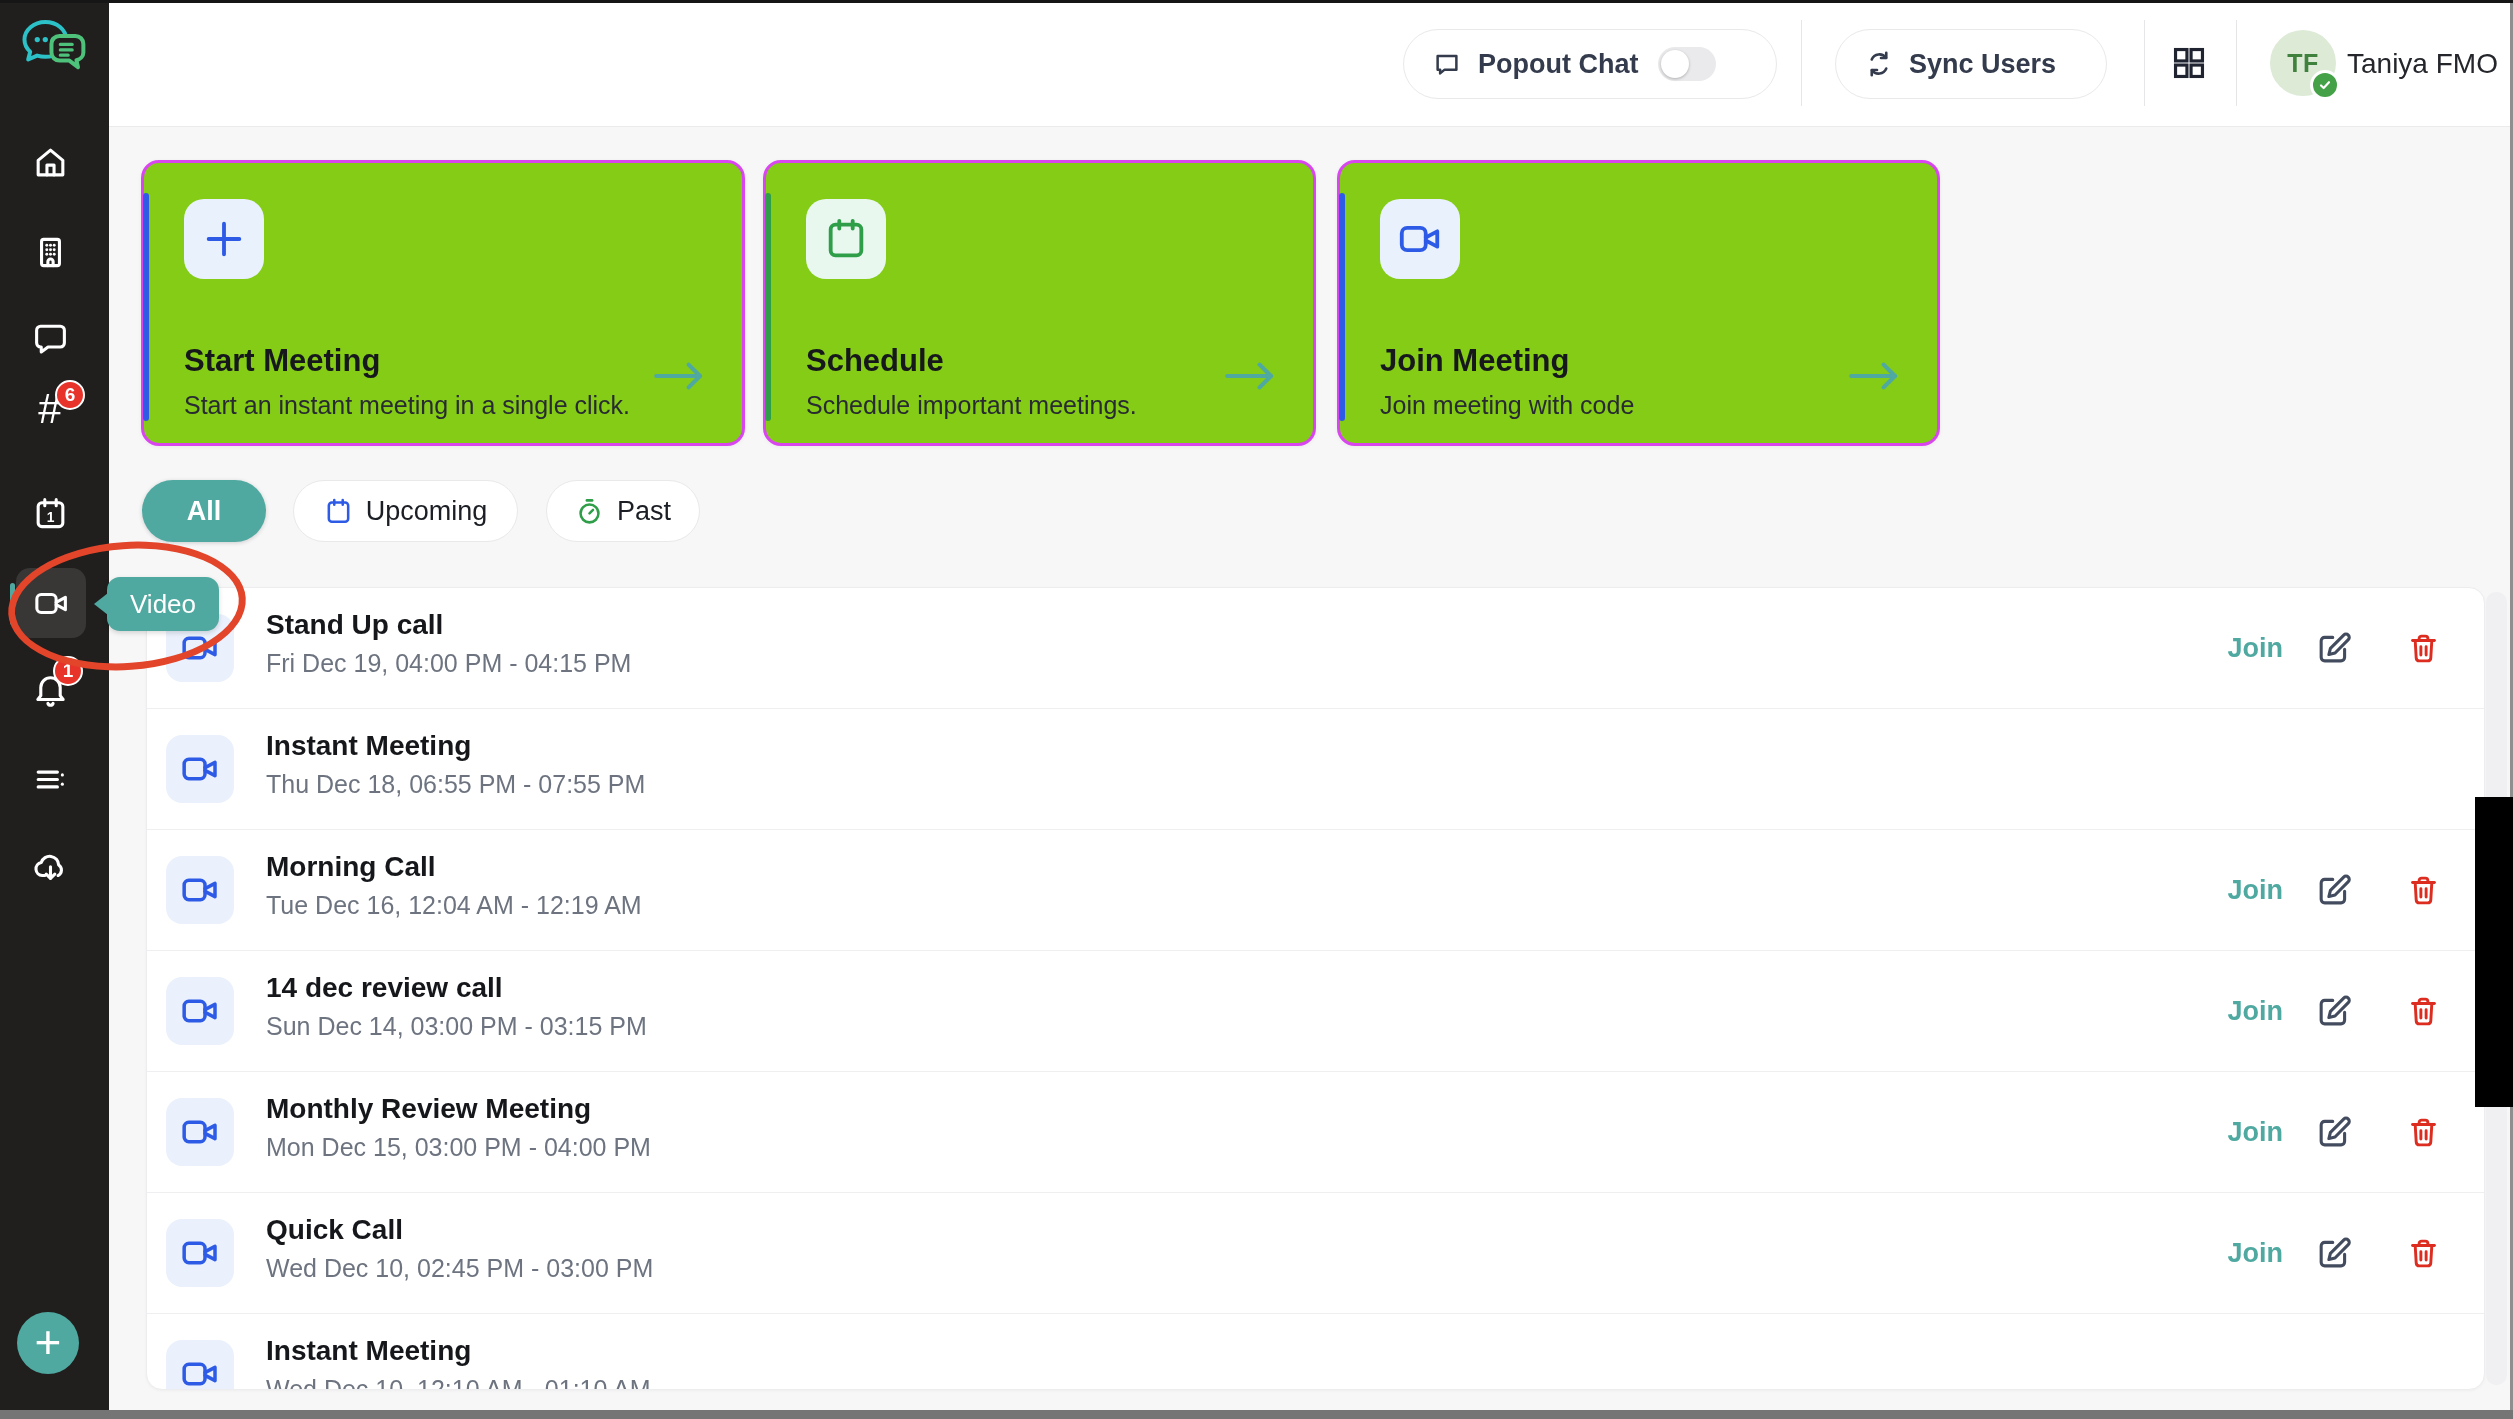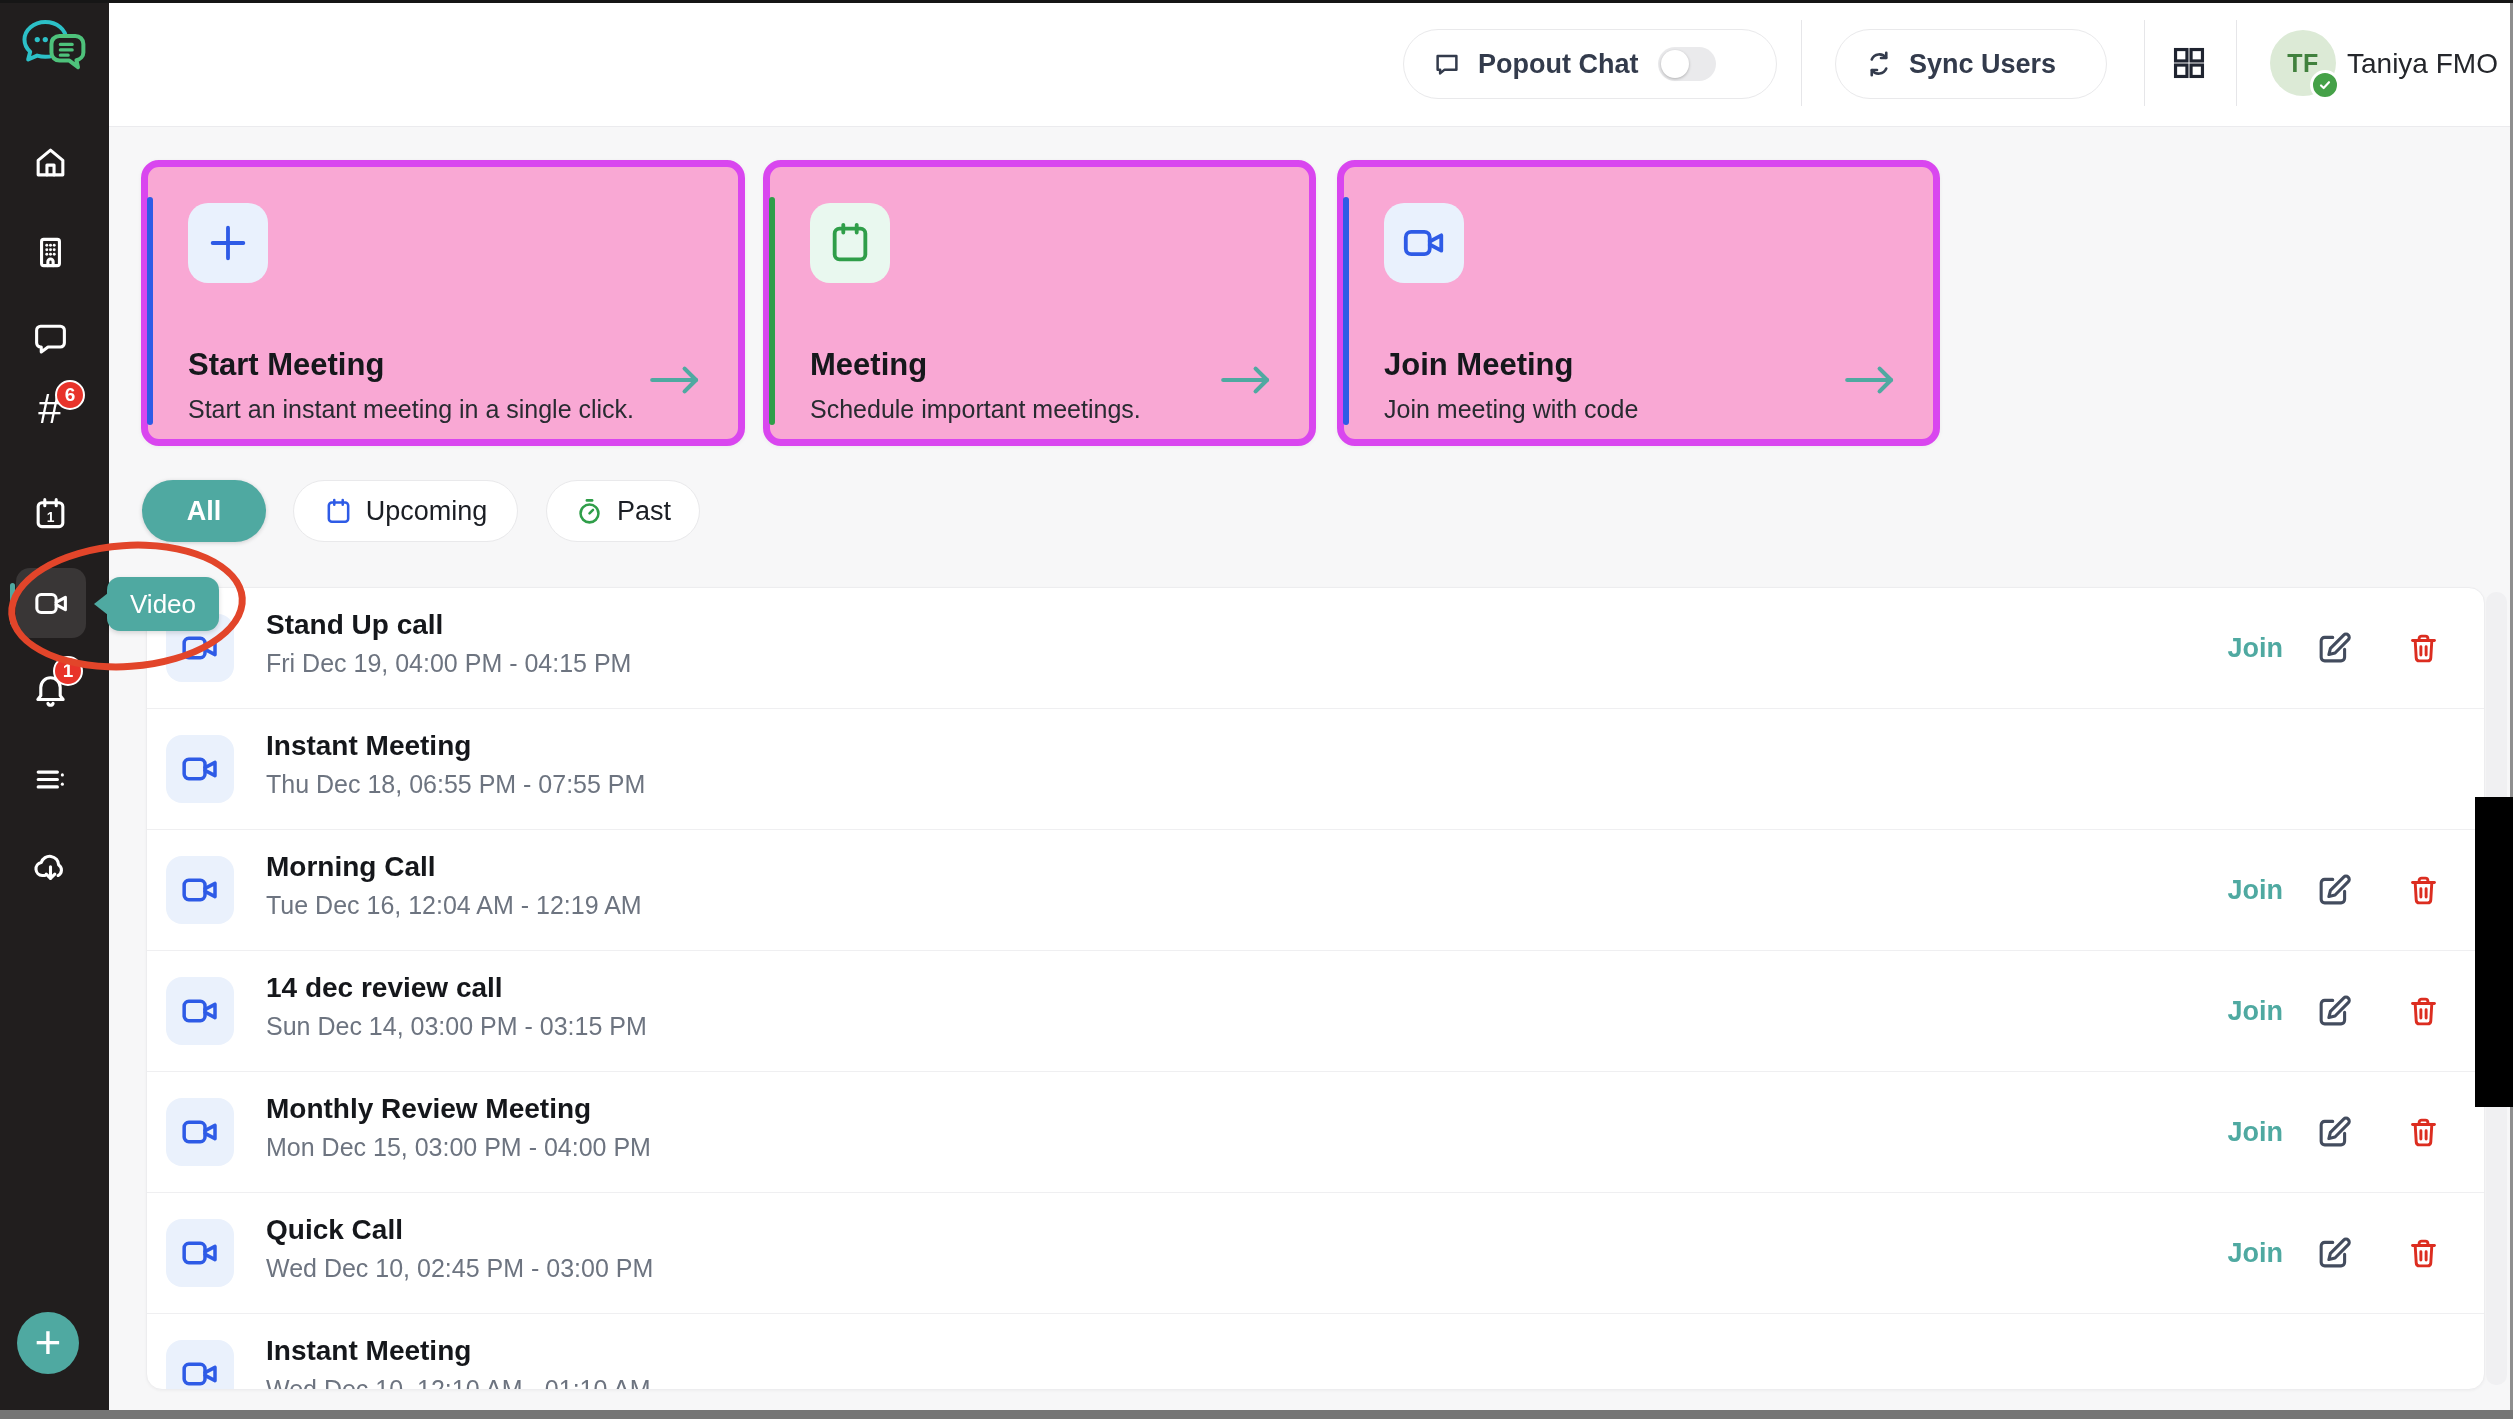--- a/index.html
+++ b/index.html
@@ -30,21 +30,21 @@
   .toggle{width:58px;height:34px;border-radius:17px;background:#eaeaec;position:relative;margin-left:20px;}
   .knob{position:absolute;left:3px;top:3px;width:28px;height:28px;border-radius:50%;background:#fff;box-shadow:0 1px 3px rgba(0,0,0,.25);}
   .grid-btn{position:absolute;left:2058px;top:41px;width:44px;height:44px;display:flex;align-items:center;justify-content:center;color:#1f2430;}
   .avatar{position:absolute;left:2161px;top:30px;width:66px;height:66px;border-radius:50%;background:#dcead6;
           display:flex;align-items:center;justify-content:center;}
   .avatar .initials{font-size:25px;font-weight:bold;color:#41813e;letter-spacing:.5px;}
   .presence{position:absolute;right:-4px;bottom:-4px;width:30px;height:30px;border-radius:50%;background:#45a148;border:3px solid #fff;
             display:flex;align-items:center;justify-content:center;box-sizing:border-box;}
   .username{position:absolute;left:2238px;top:0;height:127px;display:flex;align-items:center;font-size:28px;font-weight:500;color:#24262b;}
   
-  .card{position:absolute;top:160px;height:286px;background:#f9a8d4;border:7px solid #d946ef;border-radius:18px;
+  .card{position:absolute;top:160px;height:286px;background:#84cc16;border:3px solid #d946ef;border-radius:18px;
         box-shadow:0 1px 4px rgba(20,20,30,.05);box-sizing:border-box;}
   .card .accent{position:absolute;left:-1px;top:30px;width:6px;height:228px;border-radius:4px;}
   .card .cicon{position:absolute;left:40px;top:36px;width:80px;height:80px;border-radius:20px;display:flex;align-items:center;justify-content:center;}
   .card .ctitle{position:absolute;left:40px;top:180px;font-size:31px;font-weight:700;color:#16181c;}
   .card .csub{position:absolute;left:40px;top:228px;font-size:25px;color:#282b31;}
   .card .arrow{position:absolute;right:34px;top:192px;color:var(--teal);}
   
   .chip{position:absolute;top:480px;height:62px;border-radius:31px;display:flex;align-items:center;justify-content:center;
         box-sizing:border-box;gap:13px;}
   .chip.on{background:var(--teal);box-shadow:0 1px 4px rgba(20,20,30,.18);}
@@ -149,21 +149,21 @@
   </section>
 
   <section class="card" style="left:763px;width:553px;">
     <span class="accent" style="background: rgb(47, 158, 73);"></span>
     <span class="cicon" style="background: rgb(233, 248, 239); color: rgb(47, 158, 73);">
       <svg width="46" height="46" viewBox="0 0 24 24" fill="none" stroke="currentColor" stroke-width="2" stroke-linecap="round" stroke-linejoin="round">
           <rect x="4" y="4.5" width="16" height="16" rx="2.5"></rect>
           <path d="M8.5 2.5v4M15.5 2.5v4"></path>
         </svg>
     </span>
-    <div class="ctitle">Meeting</div>
+    <div class="ctitle">Schedule</div>
     <div class="csub">Schedule important meetings.</div>
     <span class="arrow">
       <svg width="58" height="42" viewBox="0 0 32 24" fill="none" stroke="currentColor" stroke-width="2.4" stroke-linecap="round" stroke-linejoin="round">
           <path d="M3 12h25"></path>
           <path d="M21.5 5.5 28 12l-6.5 6.5"></path>
         </svg>
     </span>
   </section>
 
   <section class="card" style="left:1337px;width:603px;">

